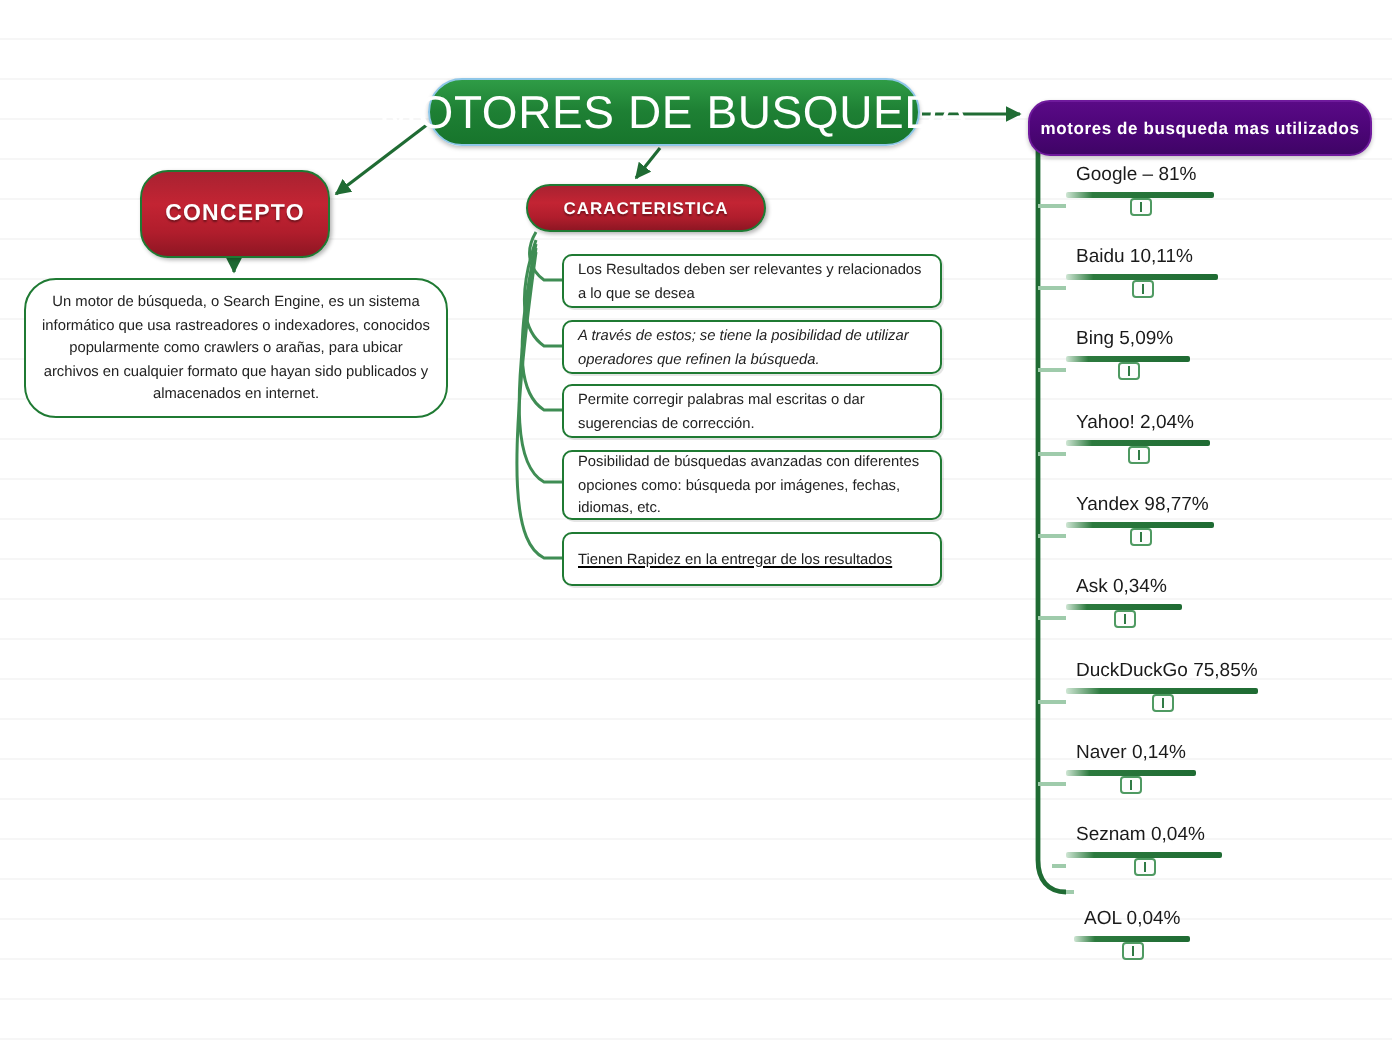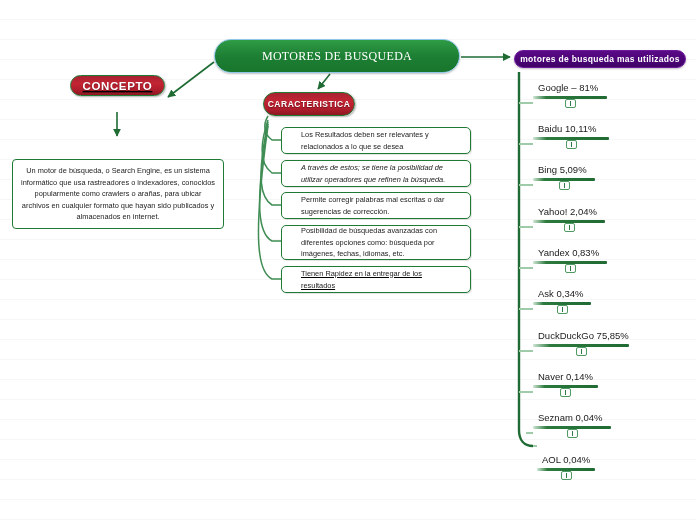--- a/index.html
+++ b/index.html
@@ -35,52 +35,51 @@
     width: 246px; height: 34px;
     border-radius: 18px;
     background: linear-gradient(to bottom, #2f9c46 0%, #1e8034 48%, #17752c 100%);
     border: 1px solid #8fc7e8;
     box-shadow: 0 1px 2px rgba(0,0,0,0.25);
     display: flex; align-items: center; justify-content: center;
     box-sizing: border-box;
   }
   .central span {
     color: #ffffff;
-    font-size: 12px;
+    font-size: 23px;
     letter-spacing: 0.3px;
     white-space: nowrap;
-    font-family: Liberation Serif, serif;
   }
 
   
   .pill {
     position: absolute;
     border-radius: 14px;
     background: linear-gradient(to bottom, #a82231 0%, #c32433 38%, #b01d2c 72%, #8e1623 100%);
     border: 1.5px solid #1f7a33;
     box-shadow: 1px 1px 2px rgba(0,0,0,0.3);
     display: flex; align-items: center; justify-content: center;
     box-sizing: border-box;
   }
   .pill span {
     color: #ffffff;
     font-weight: bold;
     white-space: nowrap;
     text-shadow: 0 1px 1px rgba(0,0,0,0.4);
   }
-  #node-concepto { left: 70px; top: 75px; width: 95px; height: 21px; text-decoration: underline; }
+  #node-concepto { left: 70px; top: 85px; width: 95px; height: 44px; }
   #node-concepto span { font-size: 11.5px; letter-spacing: 0.6px; }
-  #node-caracteristica { left: 263px; top: 92px; width: 92px; height: 24px; }
+  #node-caracteristica { left: 263px; top: 92px; width: 120px; height: 24px; }
   #node-caracteristica span { font-size: 8.5px; letter-spacing: 0.5px; }
 
   
   #node-purple {
     position: absolute;
     left: 514px; top: 50px;
-    width: 172px; height: 18px;
+    width: 172px; height: 28px;
     border-radius: 11px;
     background: linear-gradient(to bottom, #5a0a86 0%, #4d0578 50%, #3f0466 100%);
     border: 1px solid #6f1a9c;
     box-shadow: 0 1px 2px rgba(0,0,0,0.25);
     display: flex; align-items: center; justify-content: center;
     box-sizing: border-box;
   }
   #node-purple span {
     color: #ffffff;
     font-weight: bold;
@@ -88,26 +87,25 @@
     letter-spacing: 0.3px;
     white-space: nowrap;
   }
 
   
   #concept-box {
     position: absolute;
     left: 12px; top: 139px;
     width: 212px; height: 70px;
     border: 1.5px solid #1f7a33;
-    border-radius: 4px;
+    border-radius: 16px;
     background: #ffffff;
     box-sizing: border-box;
     display: flex; align-items: center; justify-content: center;
     padding: 4px 8px;
-    margin-top: 20px;
   }
   #concept-box p {
     margin: 0;
     font-size: 7.4px;
     line-height: 1.55;
     color: #222222;
     text-align: center;
   }
 
   
@@ -117,21 +115,21 @@
     width: 190px;
     border: 1.5px solid #1f7a33;
     border-radius: 5px;
     background: #ffffff;
     box-sizing: border-box;
     box-shadow: 1px 1px 0 rgba(0,0,0,0.10);
     padding: 5px 7px;
     display: flex; align-items: center;
   }
   .cbox p {
-    margin: 12px;
+    margin: 0;
     font-size: 7.4px;
     line-height: 1.6;
     color: #222222;
     text-align: left;
   }
 
   
   .engine {
     position: absolute;
     height: 30px;
@@ -270,21 +268,21 @@
 
   <div class="engine" style="left:533px; top:206px;">
     <div class="label">Yahoo! 2,04%</div>
     <div class="underline" style="width:72px;"></div>
     <div class="note-icon" style="left:31px;">
         <i></i>
       </div>
   </div>
 
   <div class="engine" style="left:533px; top:247px;">
-    <div class="label">Yandex 0,83%</div>
+    <div class="label">Yandex 98,77%</div>
     <div class="underline" style="width:74px;"></div>
     <div class="note-icon" style="left:32px;">
         <i></i>
       </div>
   </div>
 
   <div class="engine" style="left:533px; top:288px;">
     <div class="label">Ask 0,34%</div>
     <div class="underline" style="width:58px;"></div>
     <div class="note-icon" style="left:24px;">

